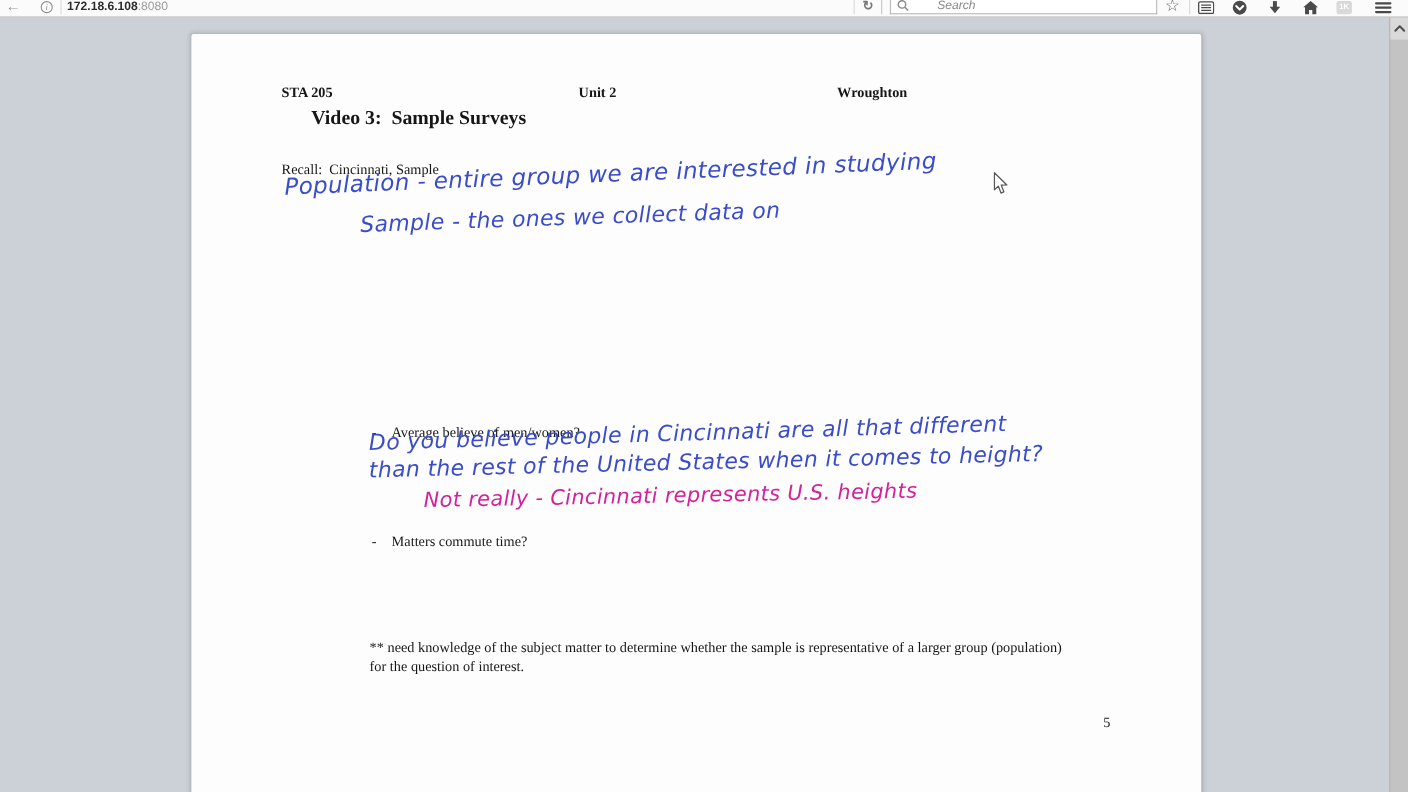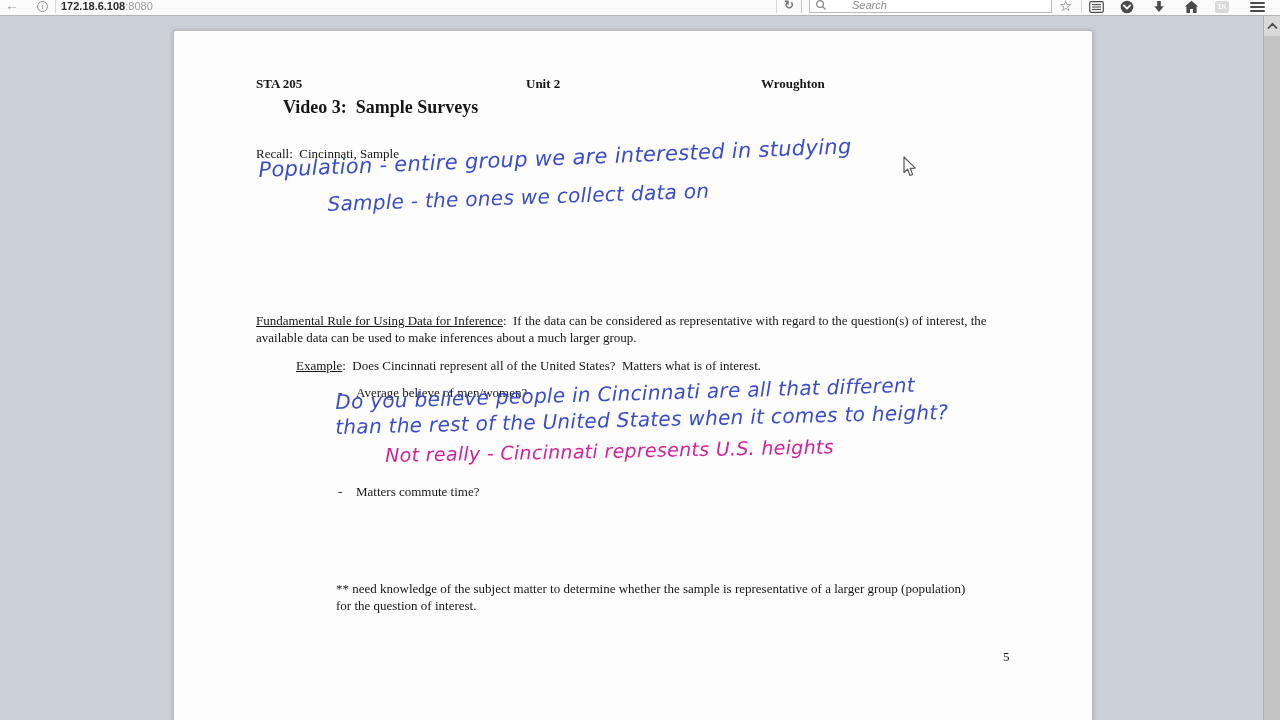--- a/index.html
+++ b/index.html
@@ -154,23 +154,21 @@
 
     <div class="t bold" style="left:82px; top:68px; font-size:18px;margin-left:27px;">Video 3:  Sample Surveys</div>
 
 
     <div class="t" style="left:82px; top:114px;">Recall:  Cincinnati, Sample</div>
 
     <div class="hand ink-blue" style="left:84px; top:127px; font-size:21px; transform:rotate(-2.3deg);">Population - entire group we are interested in studying</div>
 
     <div class="hand ink-blue" style="left:153px; top:161px; font-size:20px; transform:rotate(-2deg);">Sample - the ones we collect data on</div>
 
-    <div class="t" style="left:82px; top:281px; width:737px;"><span class="ul">Fundamental Rule for Using Data for Inference</span><span>:  If the data can be considered as representative with regard to the question(s) of interest, the available data can be used to make inferences about a much larger group.</span></div>
 
-    <div class="t" style="left:122px; top:326px; width:720px;"><span class="ul">Example</span><span>:  Does Cincinnati represent all of the United States?  Matters what is of interest.</span></div>
 
     <div class="t" style="left:164px; top:353px;">-</div>
     <div class="t" style="left:182px; top:353px;">Average believe of men/women?</div>
 
     <div class="hand ink-blue" style="left:161px; top:359px; font-size:20px; transform:rotate(-1.7deg);">Do you believe people in Cincinnati are all that different</div>
     <div class="hand ink-blue" style="left:161px; top:384px; font-size:20px; transform:rotate(-1.4deg);">than the rest of the United States when it comes to  height?</div>
     <div class="hand ink-magenta" style="left:211px; top:413px; font-size:19px; transform:rotate(-1.1deg);">Not really - Cincinnati  represents  U.S. heights</div>
 
     <div class="t" style="left:164px; top:452px;">-</div>
     <div class="t" style="left:182px; top:452px;">Matters commute time?</div>

